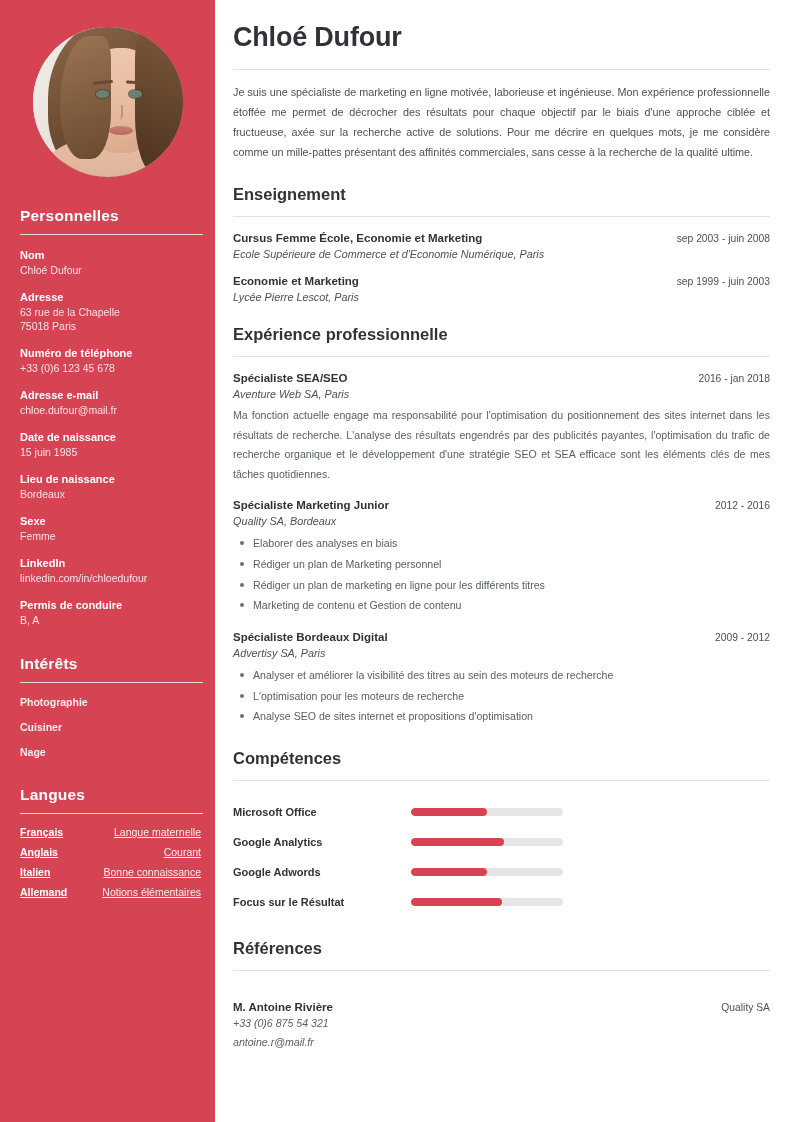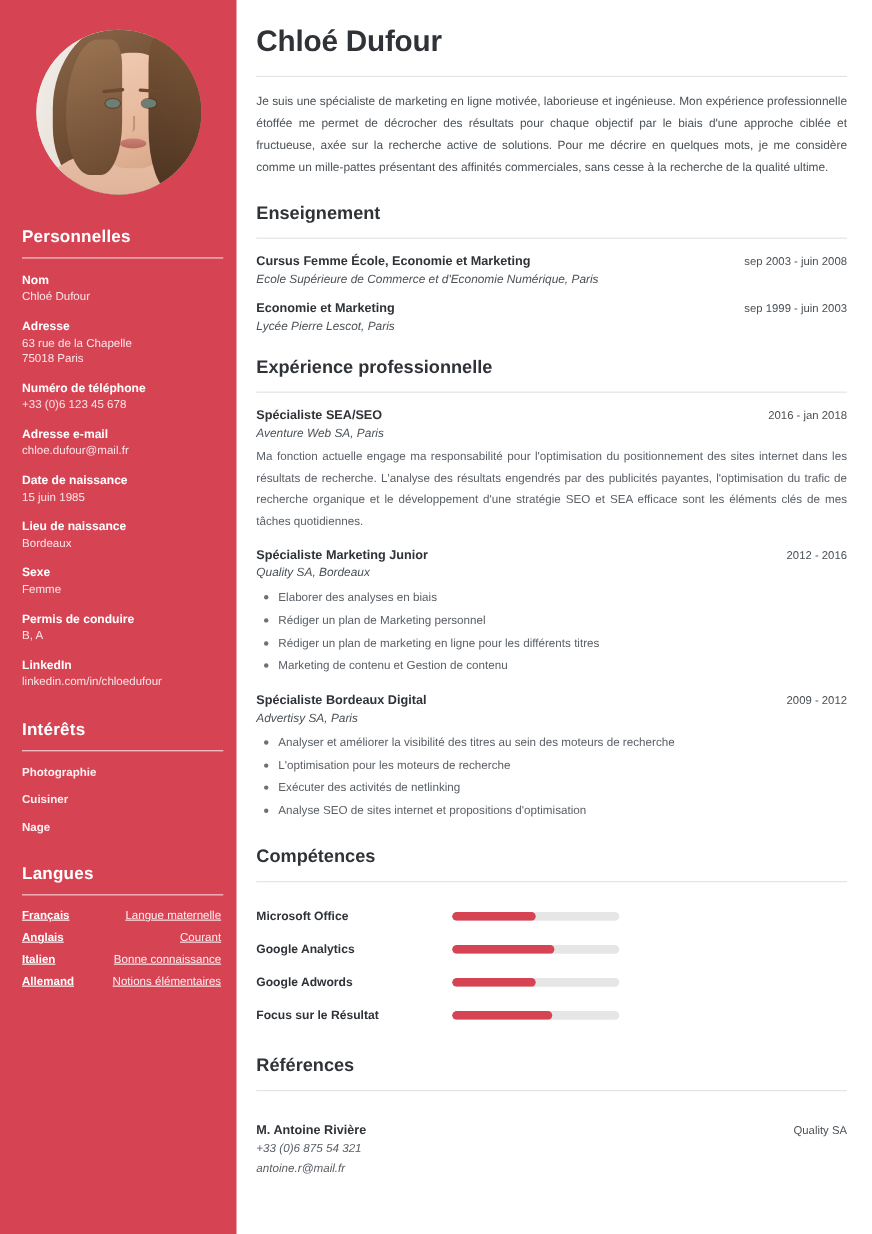--- a/index.html
+++ b/index.html
@@ -364,27 +364,27 @@
         <div class="sb-item-label">Lieu de naissance</div>
         <div class="sb-item-value">Bordeaux</div>
       </div>
 
       <div class="sb-item">
         <div class="sb-item-label">Sexe</div>
         <div class="sb-item-value">Femme</div>
       </div>
 
       <div class="sb-item">
+        <div class="sb-item-label">LinkedIn</div>
+        <div class="sb-item-value">linkedin.com/in/chloedufour</div>
+      </div>
+
+      <div class="sb-item">
         <div class="sb-item-label">Permis de conduire</div>
         <div class="sb-item-value">B, A</div>
-      </div>
-
-      <div class="sb-item">
-        <div class="sb-item-label">LinkedIn</div>
-        <div class="sb-item-value">linkedin.com/in/chloedufour</div>
       </div>
 
     </div>
 
     <div style="margin-top:28px;">
       <div class="sb-section-title">Intérêts</div>
       <div class="sb-rule"></div>
     </div>
     <div class="sb-block">
       <div class="interest">Photographie</div>
@@ -474,21 +474,20 @@
 
     <div class="entry">
       <div class="entry-head">
         <div class="entry-title">Spécialiste Bordeaux Digital</div>
         <div class="entry-date">2009 - 2012</div>
       </div>
       <div class="entry-sub">Advertisy SA, Paris</div>
       <ul class="bullets">
         <li>Analyser et améliorer la visibilité des titres au sein des moteurs de recherche</li>
         <li>L'optimisation pour les moteurs de recherche</li>
-        <li>Exécuter des activités de netlinking</li>
         <li>Analyse SEO de sites internet et propositions d'optimisation</li>
       </ul>
     </div>
 
     <div class="sec-title">Compétences</div>
     <div class="sec-rule"></div>
 
     <div class="skills">
       <div class="skill-row">
         <div class="skill-name">Microsoft Office</div>

